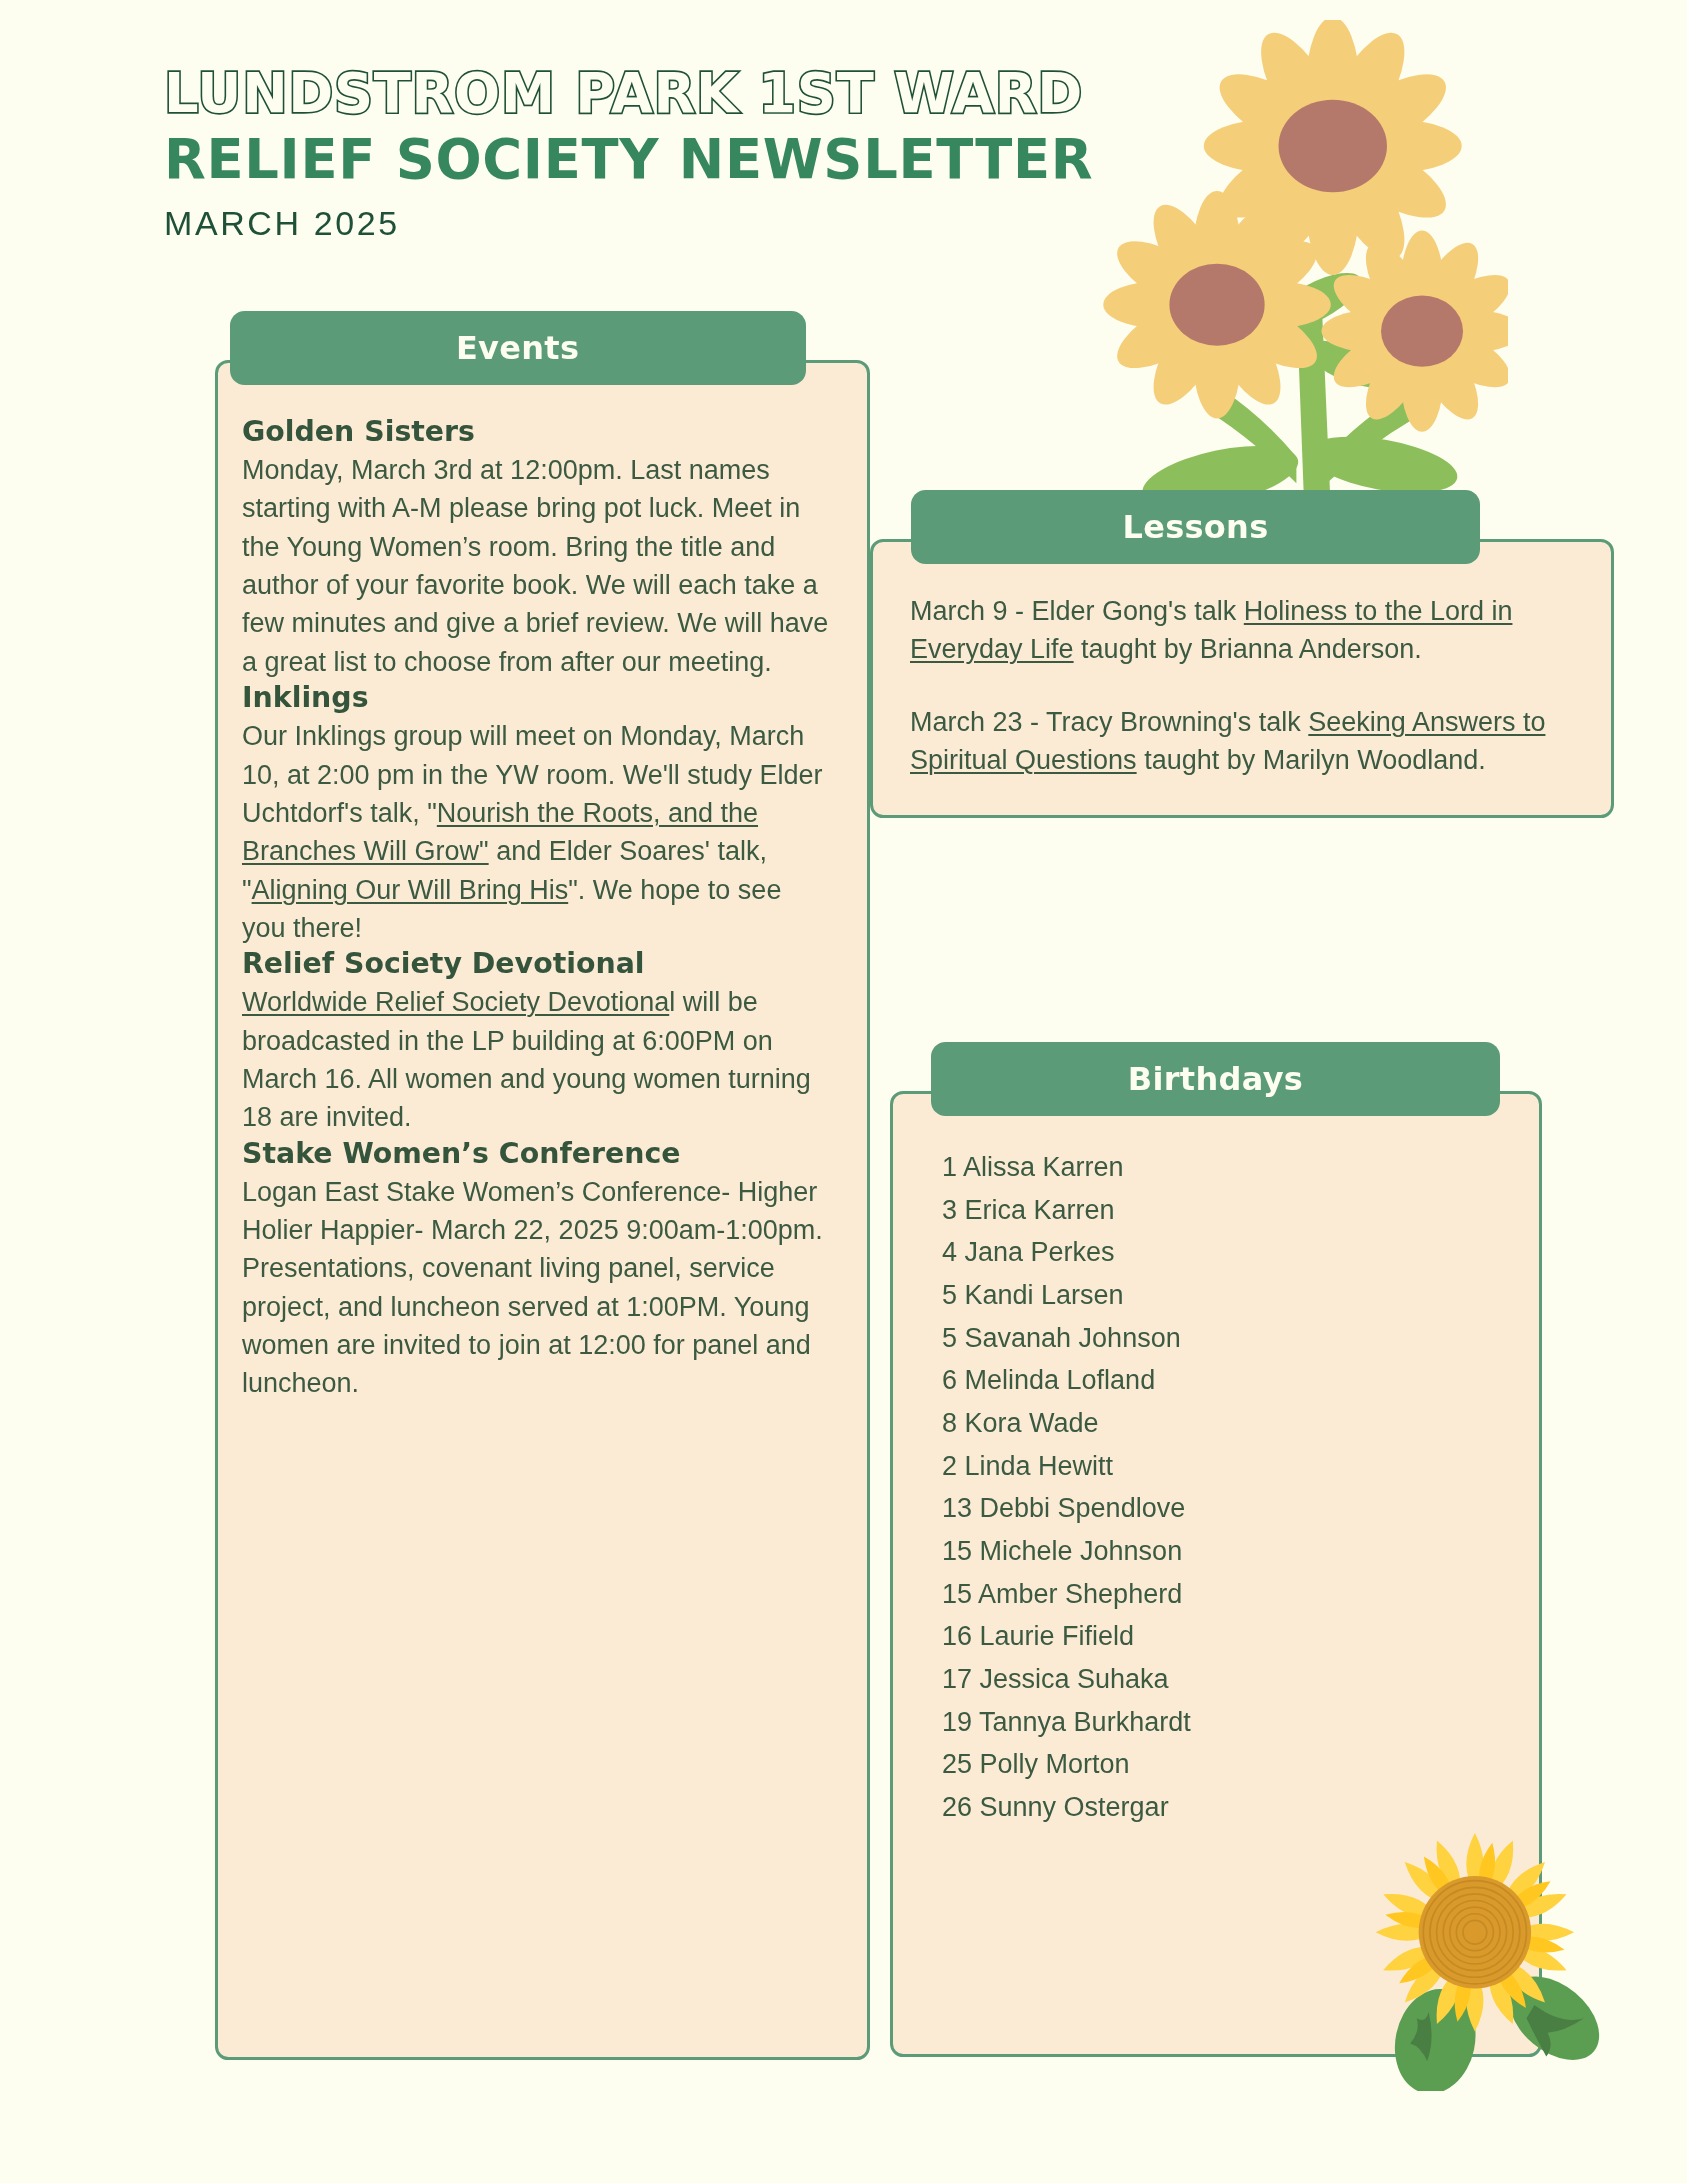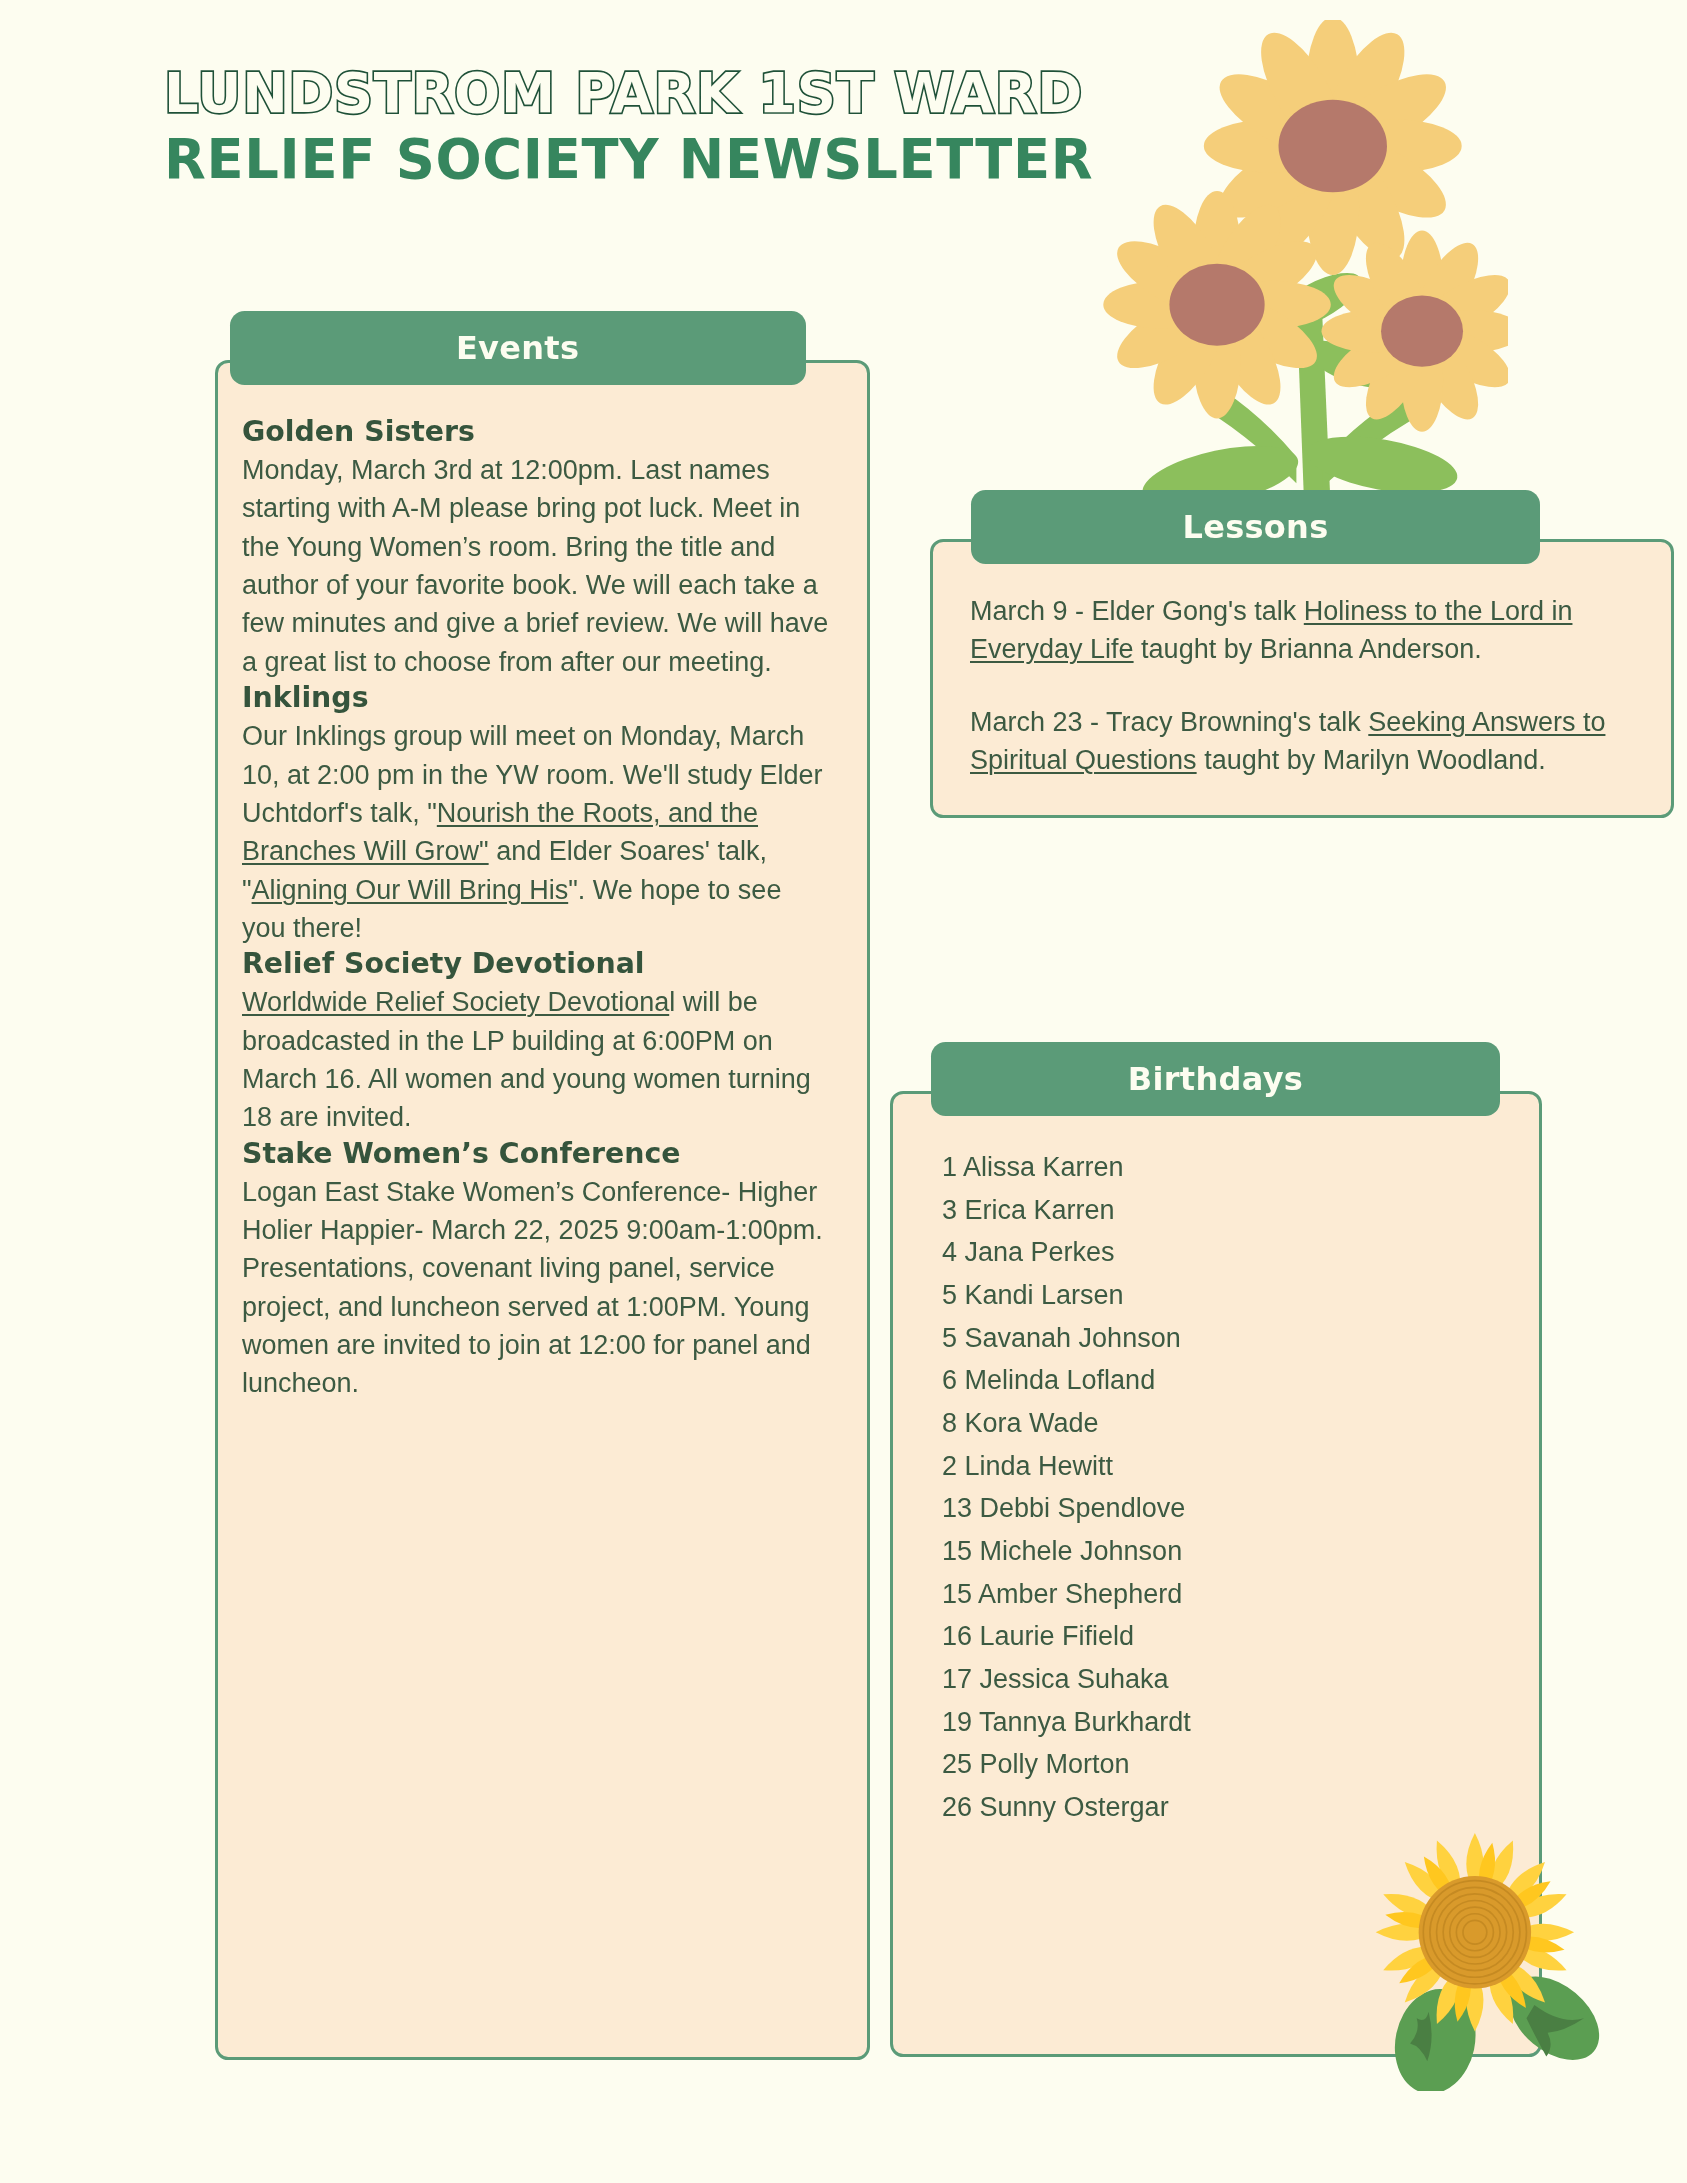--- a/index.html
+++ b/index.html
@@ -107,21 +107,21 @@
   
   #events-panel { left: 185px; top: 311px; width: 655px; }
   #events-panel .panel-tab { width: 576px; margin-left: 14.6px; }
   #events-panel .panel-body {
     margin-top: -25px;
     padding: 52px 38px 30px 24px;
     min-height: 1700px;
   }
 
   
-  #lessons-panel { left: 876px; top: 490px; width: 768px; padding-left: 24px; }
+  #lessons-panel { left: 816px; top: 490px; width: 768px; padding-left: 24px; }
   #lessons-panel .panel-tab { width: 569px; margin-left: 41px; }
   #lessons-panel .panel-body {
     margin-top: -25px;
     padding: 50px 37px 36px 37px;
   }
 
   
   #birthdays-panel { left: 860px; top: 1042px; width: 652px; }
   #birthdays-panel .panel-tab { width: 569px; margin-left: 41px; }
   #birthdays-panel .panel-body {
@@ -169,20 +169,21 @@
     line-height: 1.58;
     padding-left: 12px;
   }
 </style>
 </head>
 <body>
 
 <div class="header">
   <div class="title-outline">LUNDSTROM PARK 1ST WARD</div>
   <div class="title-solid">RELIEF SOCIETY NEWSLETTER</div>
+  <div class="title-date">MARCH 2025</div>
 </div>
 
 <div class="sunflower-cluster">
   <svg viewBox="0 0 620 740" width="410" height="490">
 
     <path d="M300 420 L312 740 L352 740 L338 420 Z" fill="#8CBF5C"></path>
     <path d="M190 560 Q250 600 300 660 L300 700 Q240 640 180 600 Z" fill="#8CBF5C"></path>
     <path d="M470 560 Q400 600 340 665 L340 705 Q405 645 478 602 Z" fill="#8CBF5C"></path>
 
     <ellipse cx="185" cy="690" rx="120" ry="40" fill="#8CBF5C" transform="rotate(-12 185 690)"></ellipse>

